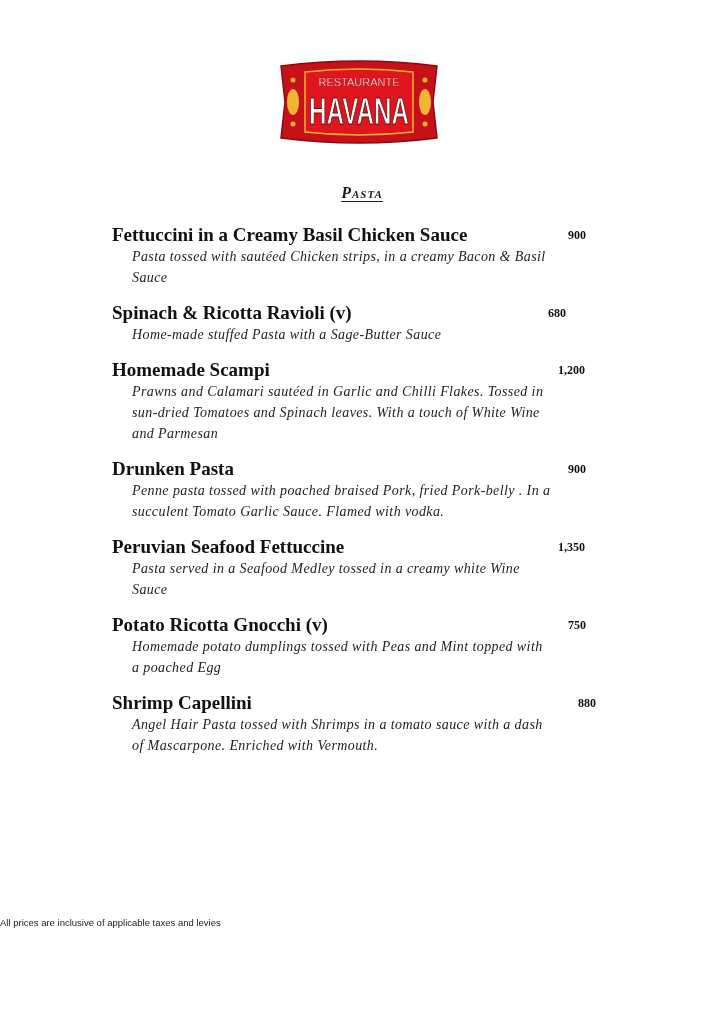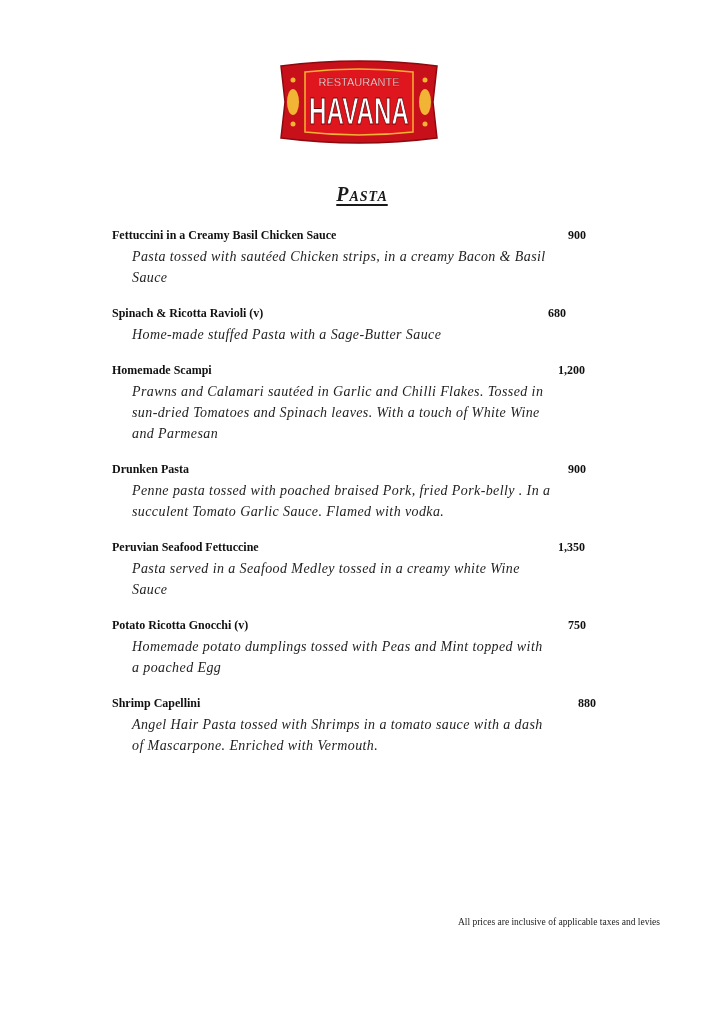--- a/index.html
+++ b/index.html
@@ -2,30 +2,30 @@
 <html><head>
   <meta charset="utf-8">
   <style>
     html, body { margin: 0; padding: 0; background: #ffffff; }
     body { width: 724px; height: 1024px; position: relative; overflow: hidden; font-family: "DejaVu Serif", "Liberation Serif", serif; color: #111; }
 
     .logo { position: absolute; left: 275px; top: 58px; width: 168px; height: 88px; }
     .logo svg { width: 100%; height: 100%; display: block; }
 
     .section-title { position: absolute; left: 0; width: 724px; top: 183px; text-align: center; }
-    .section-title span { font-family: "Liberation Serif", serif; font-weight: bold; font-style: italic; font-size: 20px; text-decoration: underline; text-underline-offset: 3px; letter-spacing: 1px; font-variant: small-caps; color: #1a1a1a; }
+    .section-title span { font-family: "Liberation Serif", serif; font-weight: bold; font-style: italic; font-size: 16px; text-decoration: underline; text-underline-offset: 3px; letter-spacing: 1px; font-variant: small-caps; color: #1a1a1a; }
 
     .menu { position: absolute; left: 112px; top: 224px; width: 500px; }
     .item { position: relative; margin-bottom: 14px; }
     .item-head { position: relative; height: 22px; }
-    .item-name { font-family: "Liberation Serif", serif; font-weight: bold; font-size: 12px; color: #111; line-height: 22px; margin-top: 36px; }
+    .item-name { font-family: "Liberation Serif", serif; font-weight: bold; font-size: 19px; color: #111; line-height: 22px; margin-top: 36px; }
     .item-price { position: absolute; top: 0; font-family: "Liberation Serif", serif; font-weight: bold; font-size: 12px; line-height: 22px; color: #111; }
     .item-desc { margin-left: 20px; width: 420px; font-family: "Liberation Serif", serif; font-style: italic; font-size: 14px; line-height: 21px; color: #222; letter-spacing: 0.4px; }
 
-    .footer { position: absolute; left: 0; width: 660px; top: 917px; text-align: right; font-family: Liberation Serif, serif; font-size: 9.5px; color: #222; }
+    .footer { position: absolute; left: 0; width: 660px; top: 917px; text-align: left; font-family: Liberation Sans, sans-serif; font-size: 9.5px; color: #222; }
   </style>
 </head>
 <body>
 
 <div class="logo">
   <svg viewBox="0 0 168 88">
     <path d="M6,8 Q84,-2 162,8 L158,44 L162,80 Q84,90 6,80 L10,44 Z" fill="#C8101A" stroke="#8B0A10" stroke-width="1.5"></path>
     <path d="M30,14 Q84,8 138,14 L138,74 Q84,80 30,74 Z" fill="#E0161E" stroke="#F2B434" stroke-width="1.5"></path>
     <ellipse cx="18" cy="44" rx="6" ry="13" fill="#F2B434"></ellipse>
     <ellipse cx="150" cy="44" rx="6" ry="13" fill="#F2B434"></ellipse>

